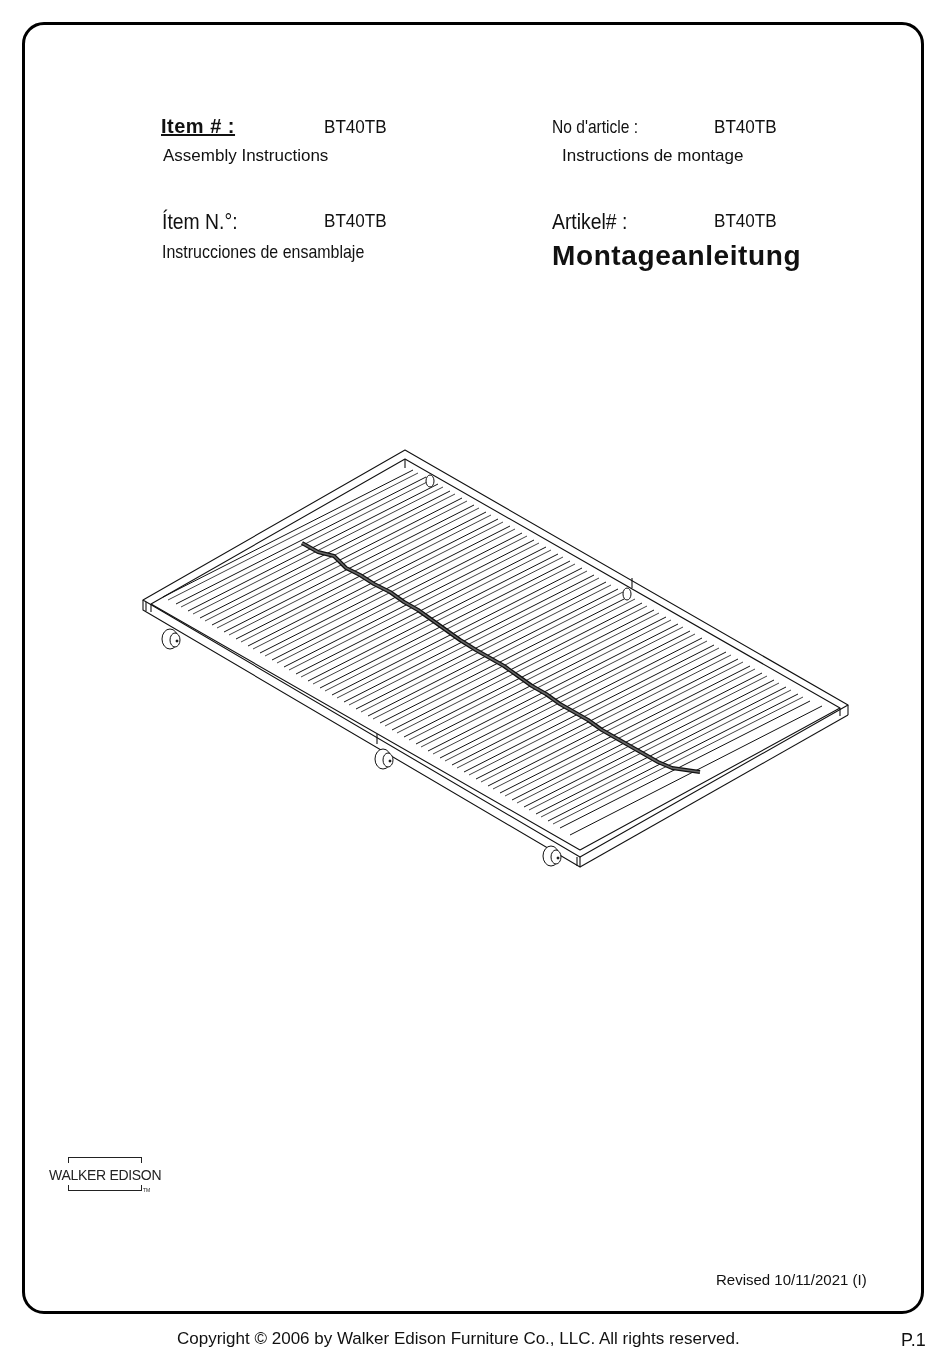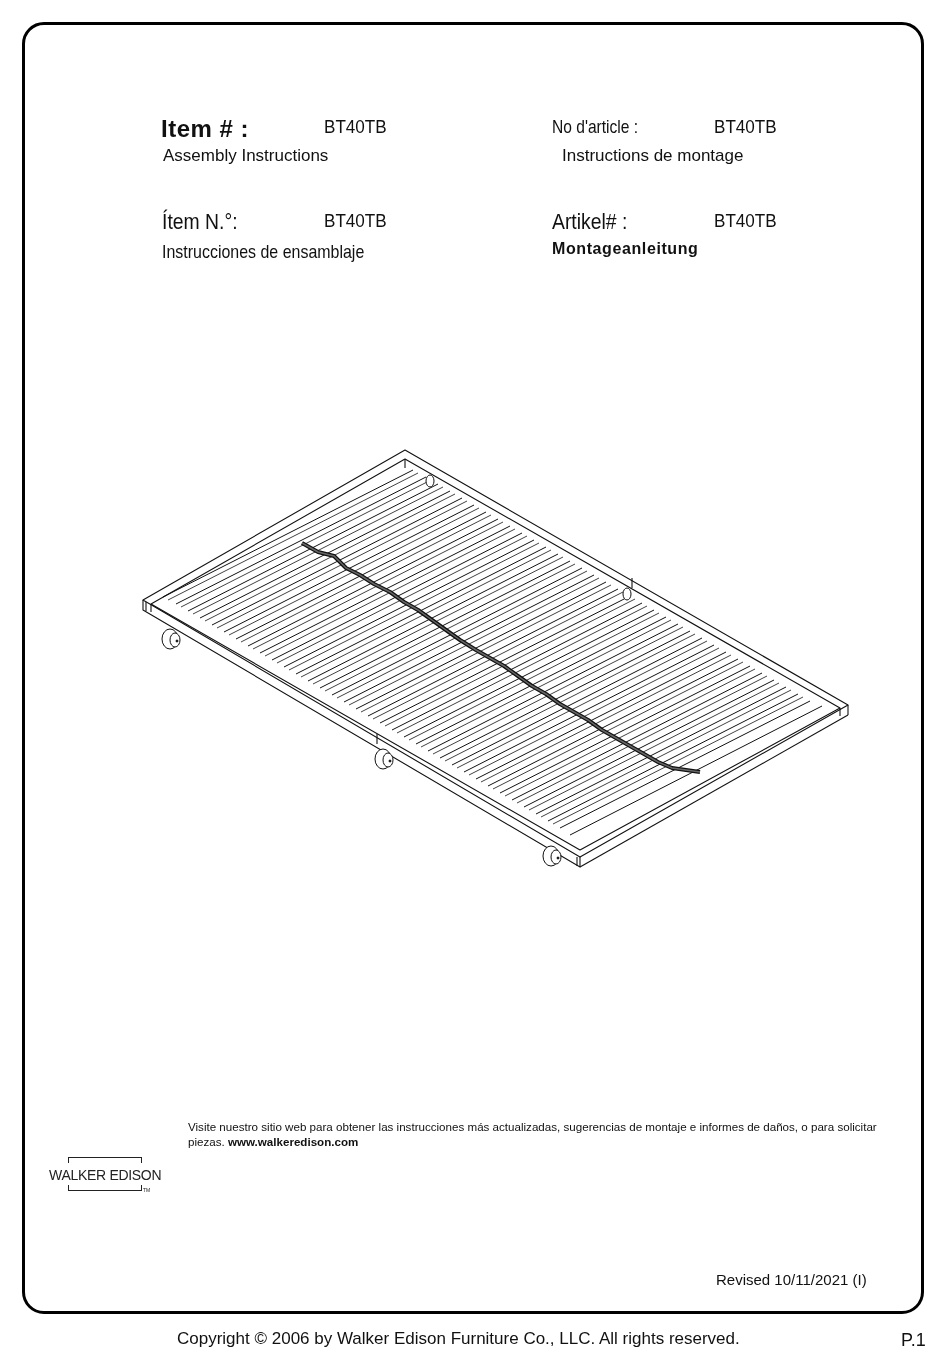--- a/index.html
+++ b/index.html
@@ -1,26 +1,26 @@
 <!DOCTYPE html>
 <html><head>
   <meta charset="utf-8">
   <style>
     html, body { margin: 0; padding: 0; background: #ffffff; }
     body { width: 950px; height: 1370px; position: relative; overflow: hidden;
            font-family: "Liberation Sans", sans-serif; color: #111; }
     .page-border { position: absolute; left: 22px; top: 22px; width: 902px; height: 1292px;
                    border: 3px solid #000; border-radius: 22px; box-sizing: border-box; }
     .hdr { position: absolute; white-space: nowrap; }
-    .lbl-bold { font-weight: bold; font-size: 24px; letter-spacing: 0.5px; }
+    .lbl-bold { font-weight: bold; font-size: 20px; letter-spacing: 0.5px; text-decoration: underline; }
     .lbl-cond { font-size: 19px; transform-origin: left top; transform: scaleX(0.82); }
     .code { font-size: 19px; transform-origin: left top; transform: scaleX(0.9); }
     .sub { font-size: 17px; }
     .sub-cond { font-size: 19px; transform-origin: left top; transform: scaleX(0.84); }
-    .sub-bold { font-size: 16px; font-weight: bold; letter-spacing: 0.6px; }
+    .sub-bold { font-size: 28px; font-weight: bold; letter-spacing: 0.6px; }
     .illus { position: absolute; left: 0; top: 0; }
     .logo { position: absolute; left: 49px; top: 1157px; width: 114px; height: 36px; text-align: right; }
     .logo-top { position: absolute; left: 19px; top: 0; width: 72px; height: 5px;
                 border-top: 1.5px solid #222; border-left: 1.5px solid #222; border-right: 1.5px solid #222; }
     .logo-bot { position: absolute; left: 19px; top: 28px; width: 72px; height: 5px;
                 border-bottom: 1.5px solid #222; border-left: 1.5px solid #222; border-right: 1.5px solid #222; }
     .logo-text { position: absolute; left: 0; top: 10px; font-size: 14px; color: #222;
                  letter-spacing: -0.3px; white-space: nowrap; }
     .logo-tm { position: absolute; left: 94px; top: 30px; font-size: 5px; color: #222; }
     .notes { position: absolute; left: 188px; top: 1119px; width: 712px; font-size: 11.6px;
@@ -179,22 +179,18 @@
 </svg>
 
 <div class="logo">
   <div class="logo-top"></div>
   <div class="logo-text">WALKER EDISON</div>
   <div class="logo-bot"></div>
   <div class="logo-tm">TM</div>
 </div>
 
 <div class="notes">
-  <p class="note">
-    <span>Visite nuestro sitio web para obtener las instrucciones más actualizadas, sugerencias de montaje e informes de daños, o para solicitar piezas.</span>
-    <span class="url">www.walkeredison.com</span>
-  </p>
 </div>
 
 <div class="revised">Revised 10/11/2021 (I)</div>
 
 <div class="copyright">Copyright  © 2006 by Walker Edison Furniture Co., LLC. All rights reserved.</div>
 <div class="pagenum">P.1</div>
 
 </body></html>

